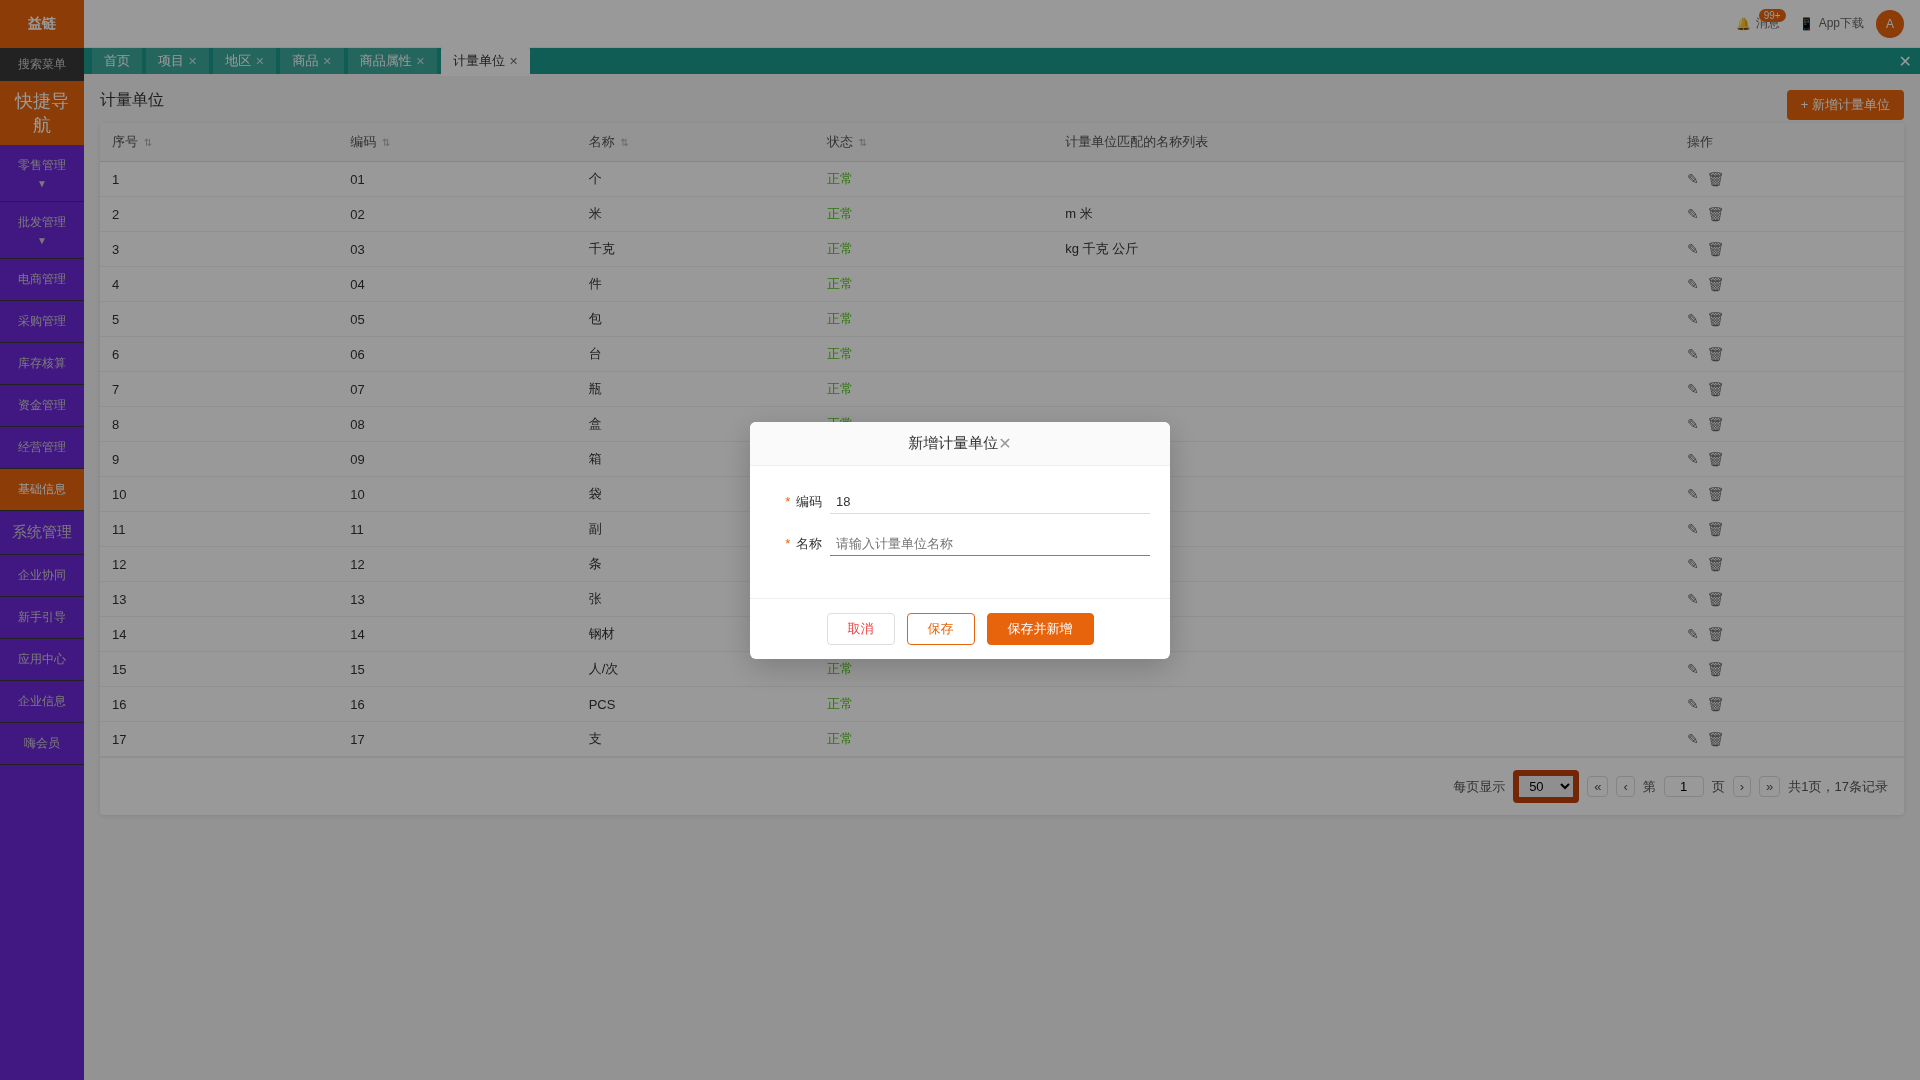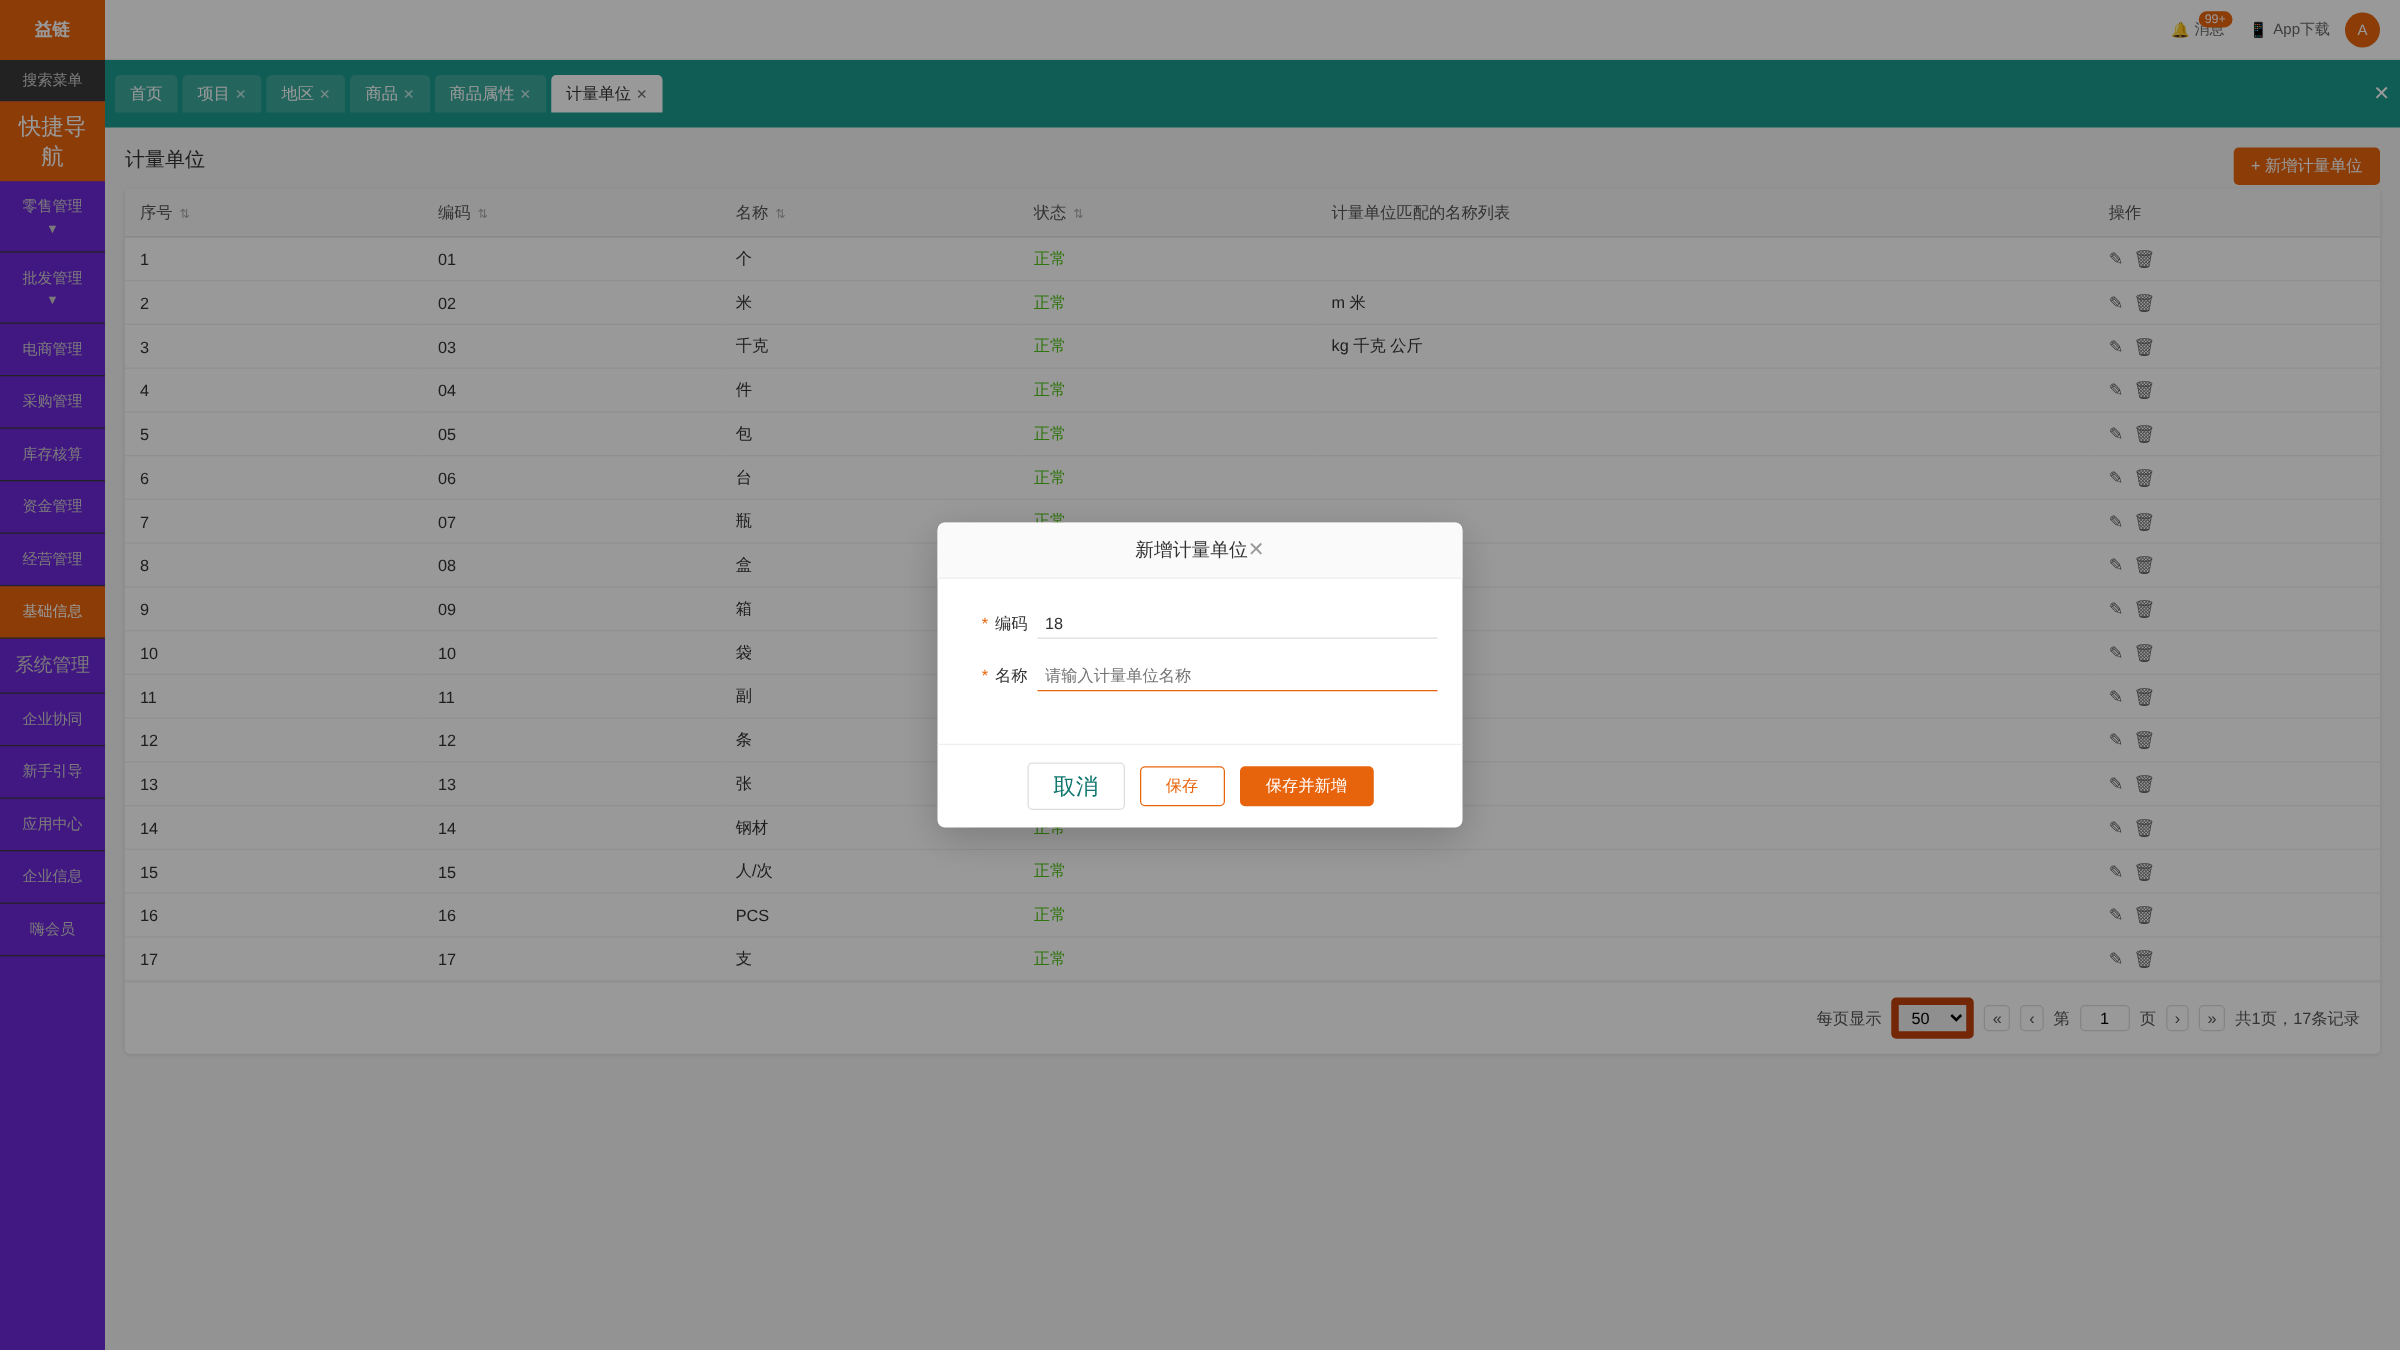--- a/index.html
+++ b/index.html
@@ -117,21 +117,21 @@
       color: white;
       font-size: 12px;
     }
 
     
     .tabs {
       background: #1a9b8c;
       display: flex;
       align-items: center;
       padding: 0 8px;
-      height: 54px;
+      height: 26px;
       flex-shrink: 0;
       gap: 20px;
     }
     .tab {
       display: flex;
       align-items: center;
       gap: 4px;
       padding: 4px 12px;
       background: rgba(255,255,255,0.15);
       border-radius: 4px 4px 0 0;
@@ -334,24 +334,24 @@
       display: flex;
       align-items: center;
       justify-content: center;
       gap: 12px;
       padding: 14px 20px;
       border-top: 1px solid #eee;
     }
     .btn-cancel {
       border: 1px solid #ddd;
       background: white;
-      color: #0f766e;
+      color: #ef4444;
       border-radius: 4px;
       padding: 6px 20px;
-      font-size: 18px;
+      font-size: 13px;
       cursor: pointer;
     }
     .btn-save {
       border: 1px solid #e8640c;
       background: white;
       color: #e8640c;
       border-radius: 4px;
       padding: 6px 20px;
       font-size: 13px;
       cursor: pointer;

